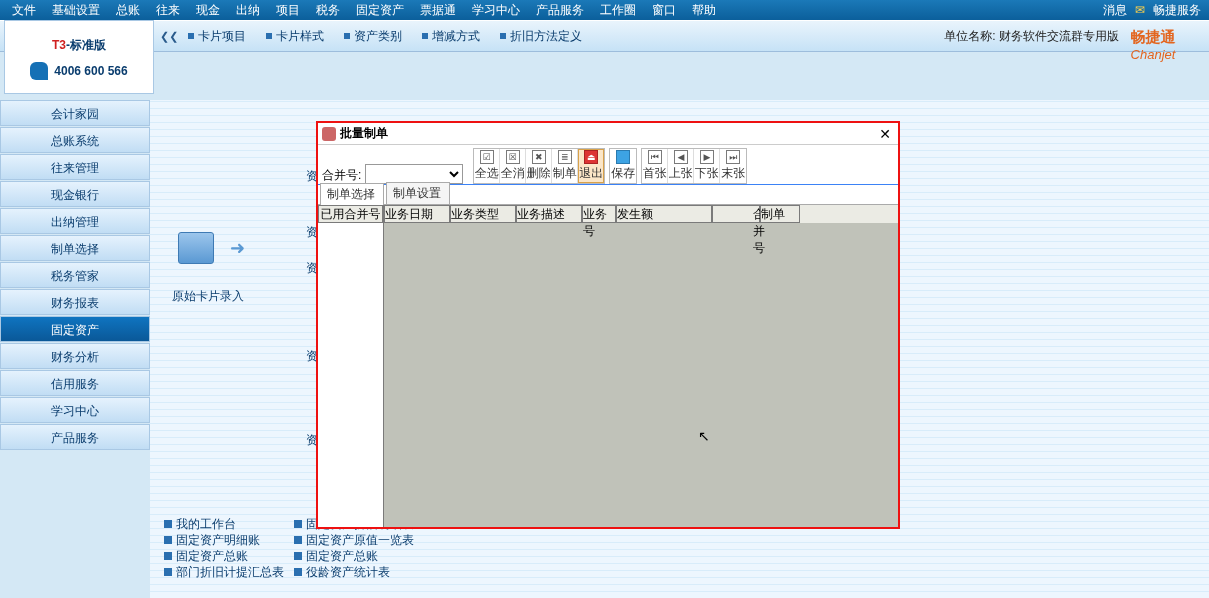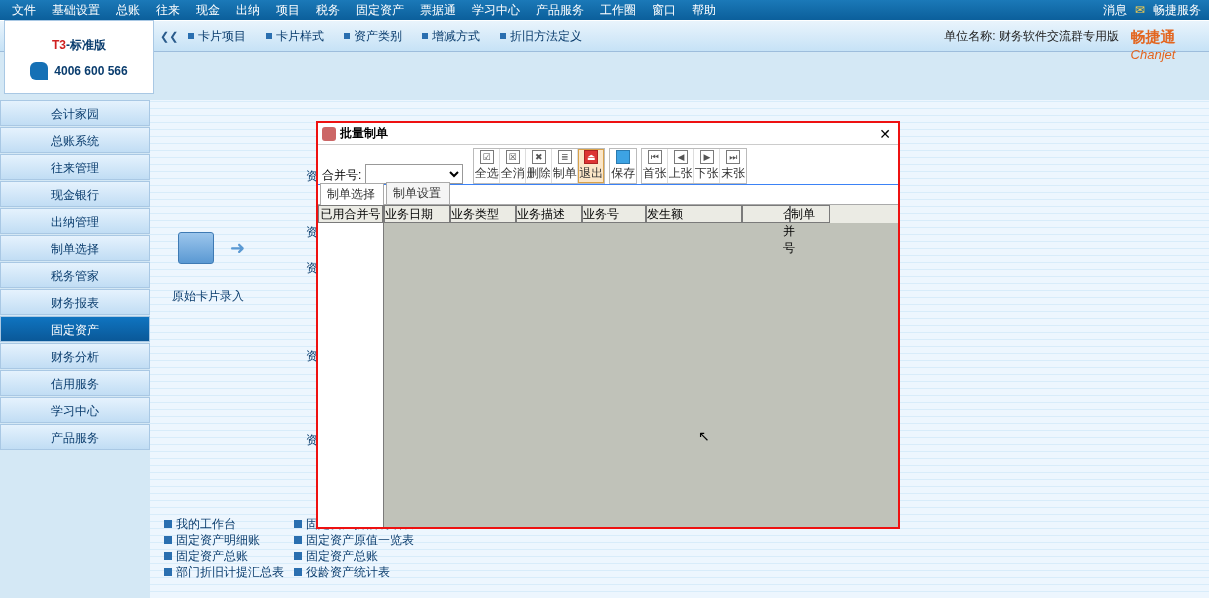--- a/index.html
+++ b/index.html
@@ -281,21 +281,21 @@
   </div>
   <div class="gridwrap">
     <div class="leftcol">
       <div class="hdr">已用合并号</div>
     </div>
     <div class="gridtable">
       <div class="gridhead" id="gridhead">
           <div class="gh" style="width: 66px;">业务日期</div>
           <div class="gh" style="width: 66px;">业务类型</div>
           <div class="gh" style="width: 66px;">业务描述</div>
-          <div class="gh" style="width: 64px;">业务号</div>
+          <div class="gh" style="width: 34px;">业务号</div>
           <div class="gh" style="width: 96px;">发生额</div>
           <div class="gh" style="width: 48px; padding-left: 40px;">合并号</div>
           <div class="gh" style="width: 40px;">制单</div>
         </div>
       <div class="gridbody"></div>
     </div>
   </div>
 </div>
 
 <span class="cursor-arrow">↖</span>

